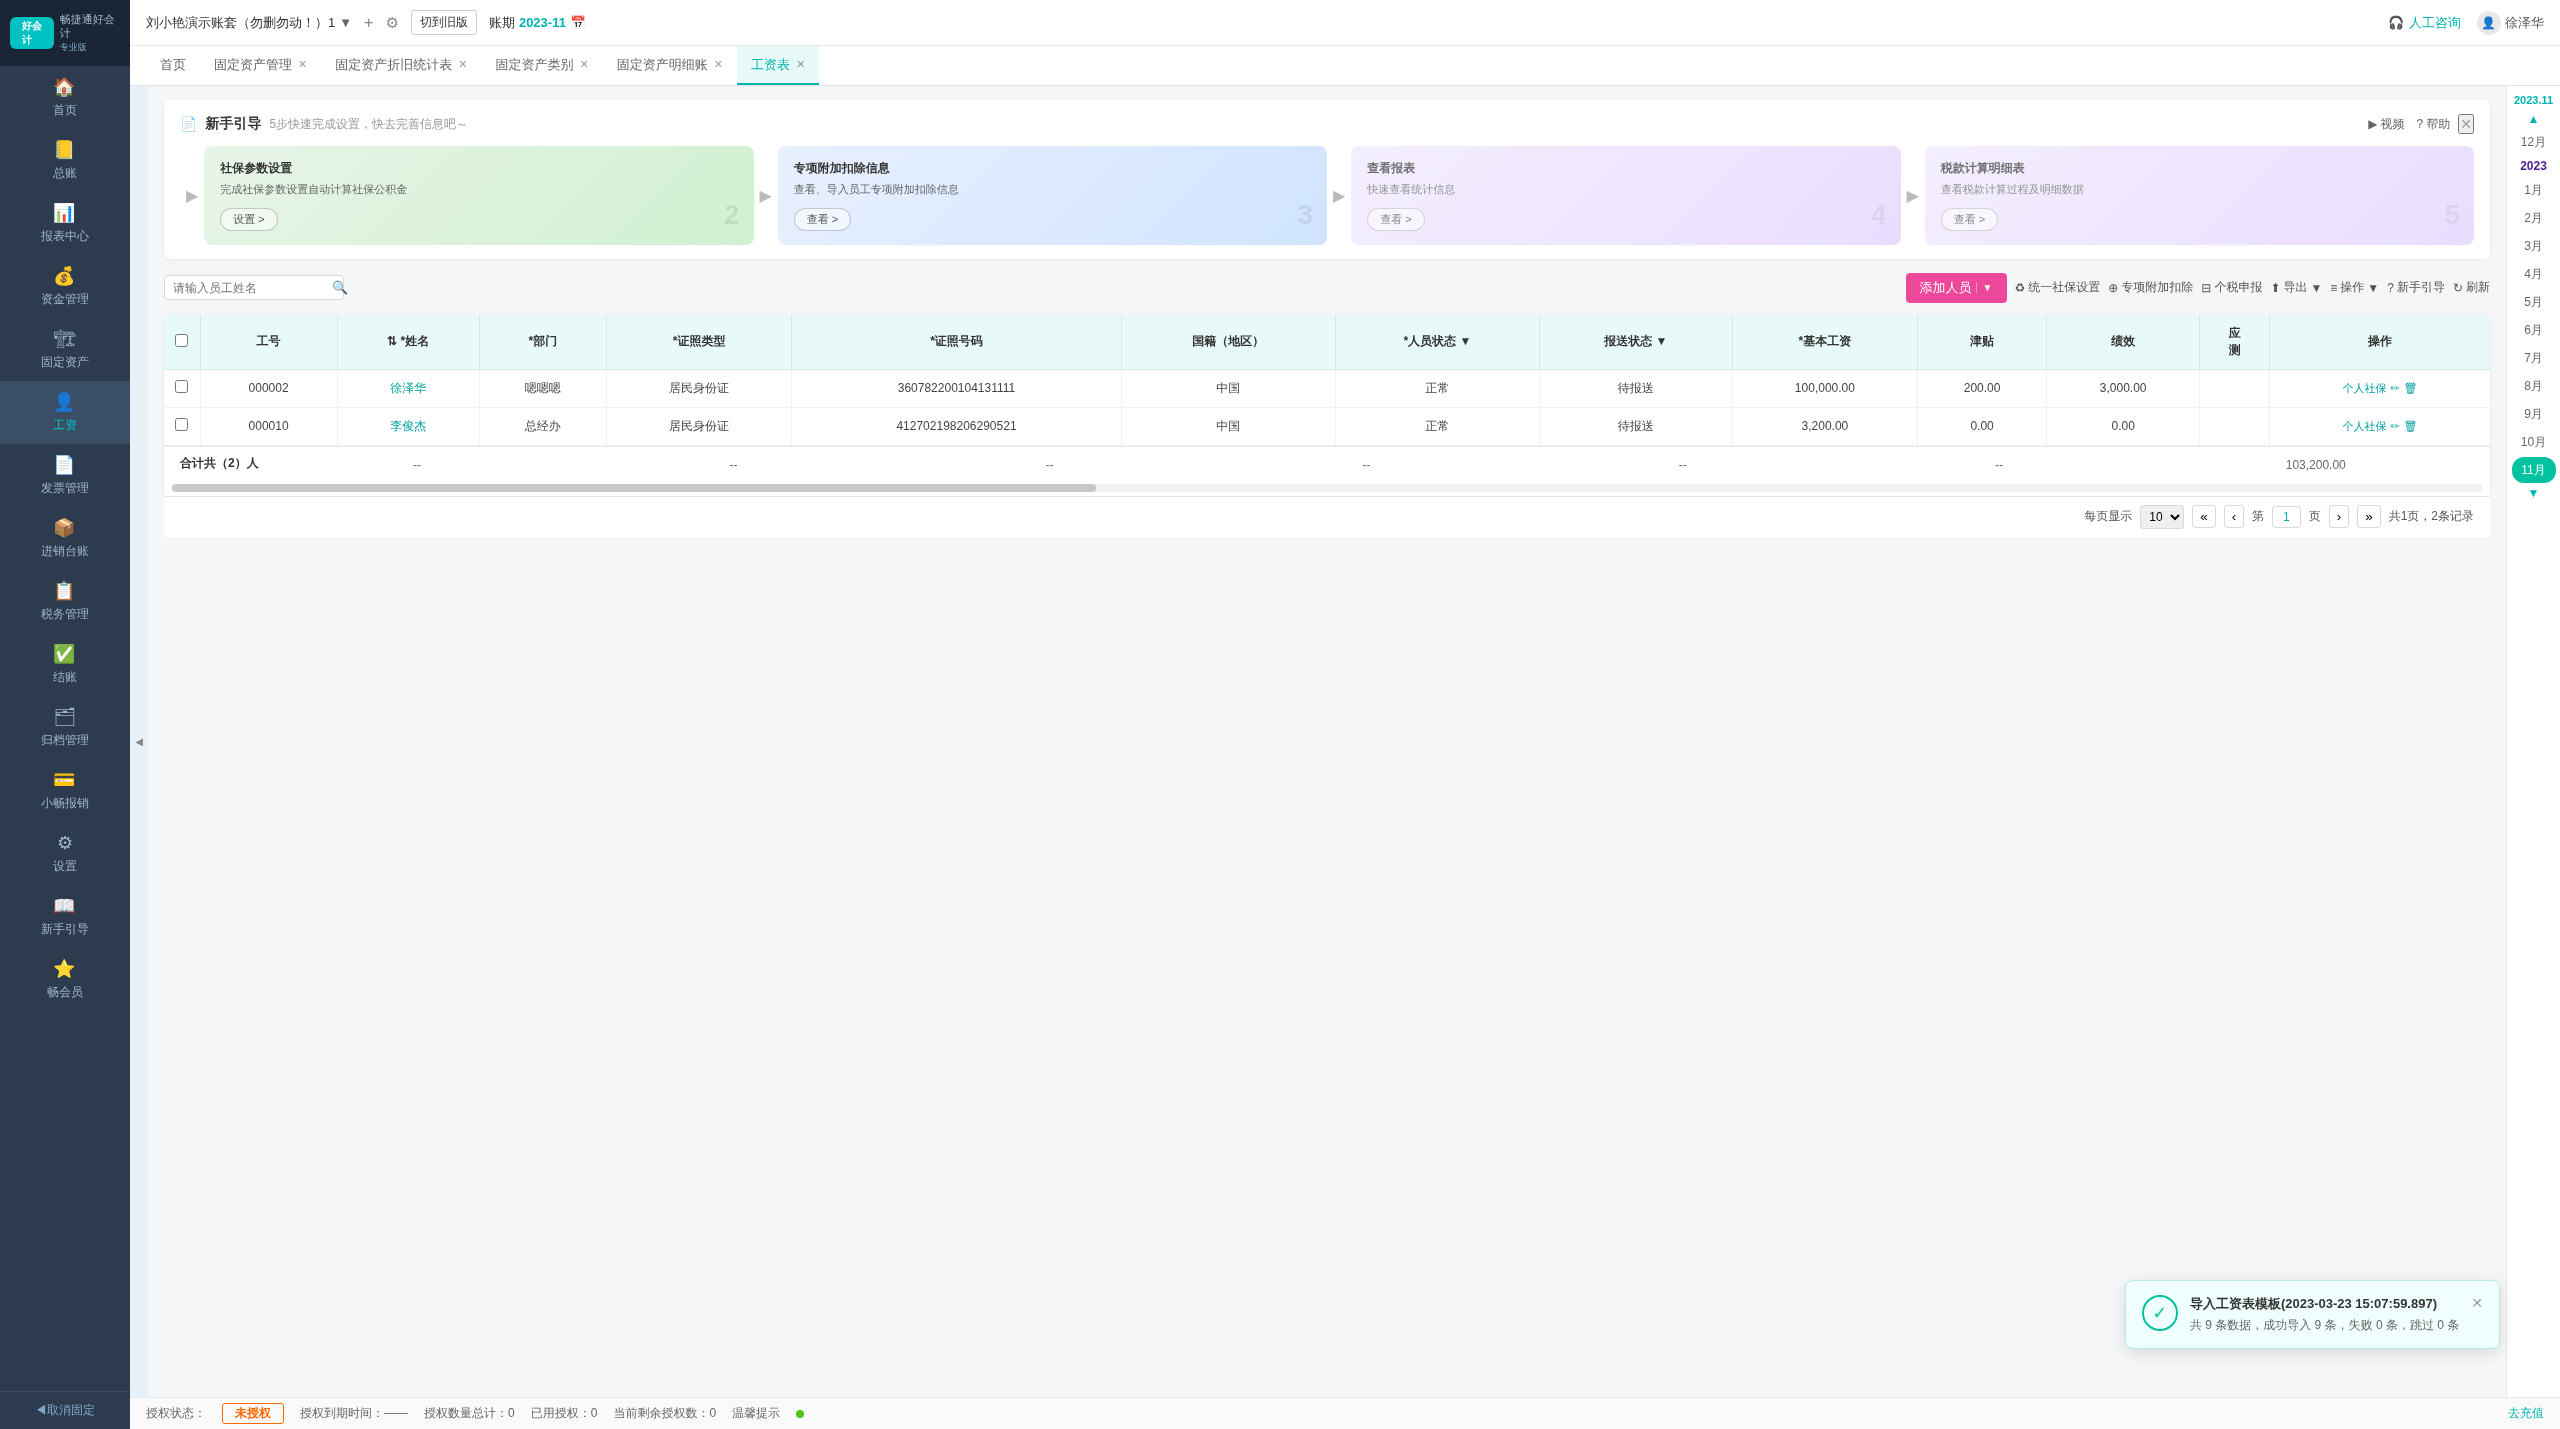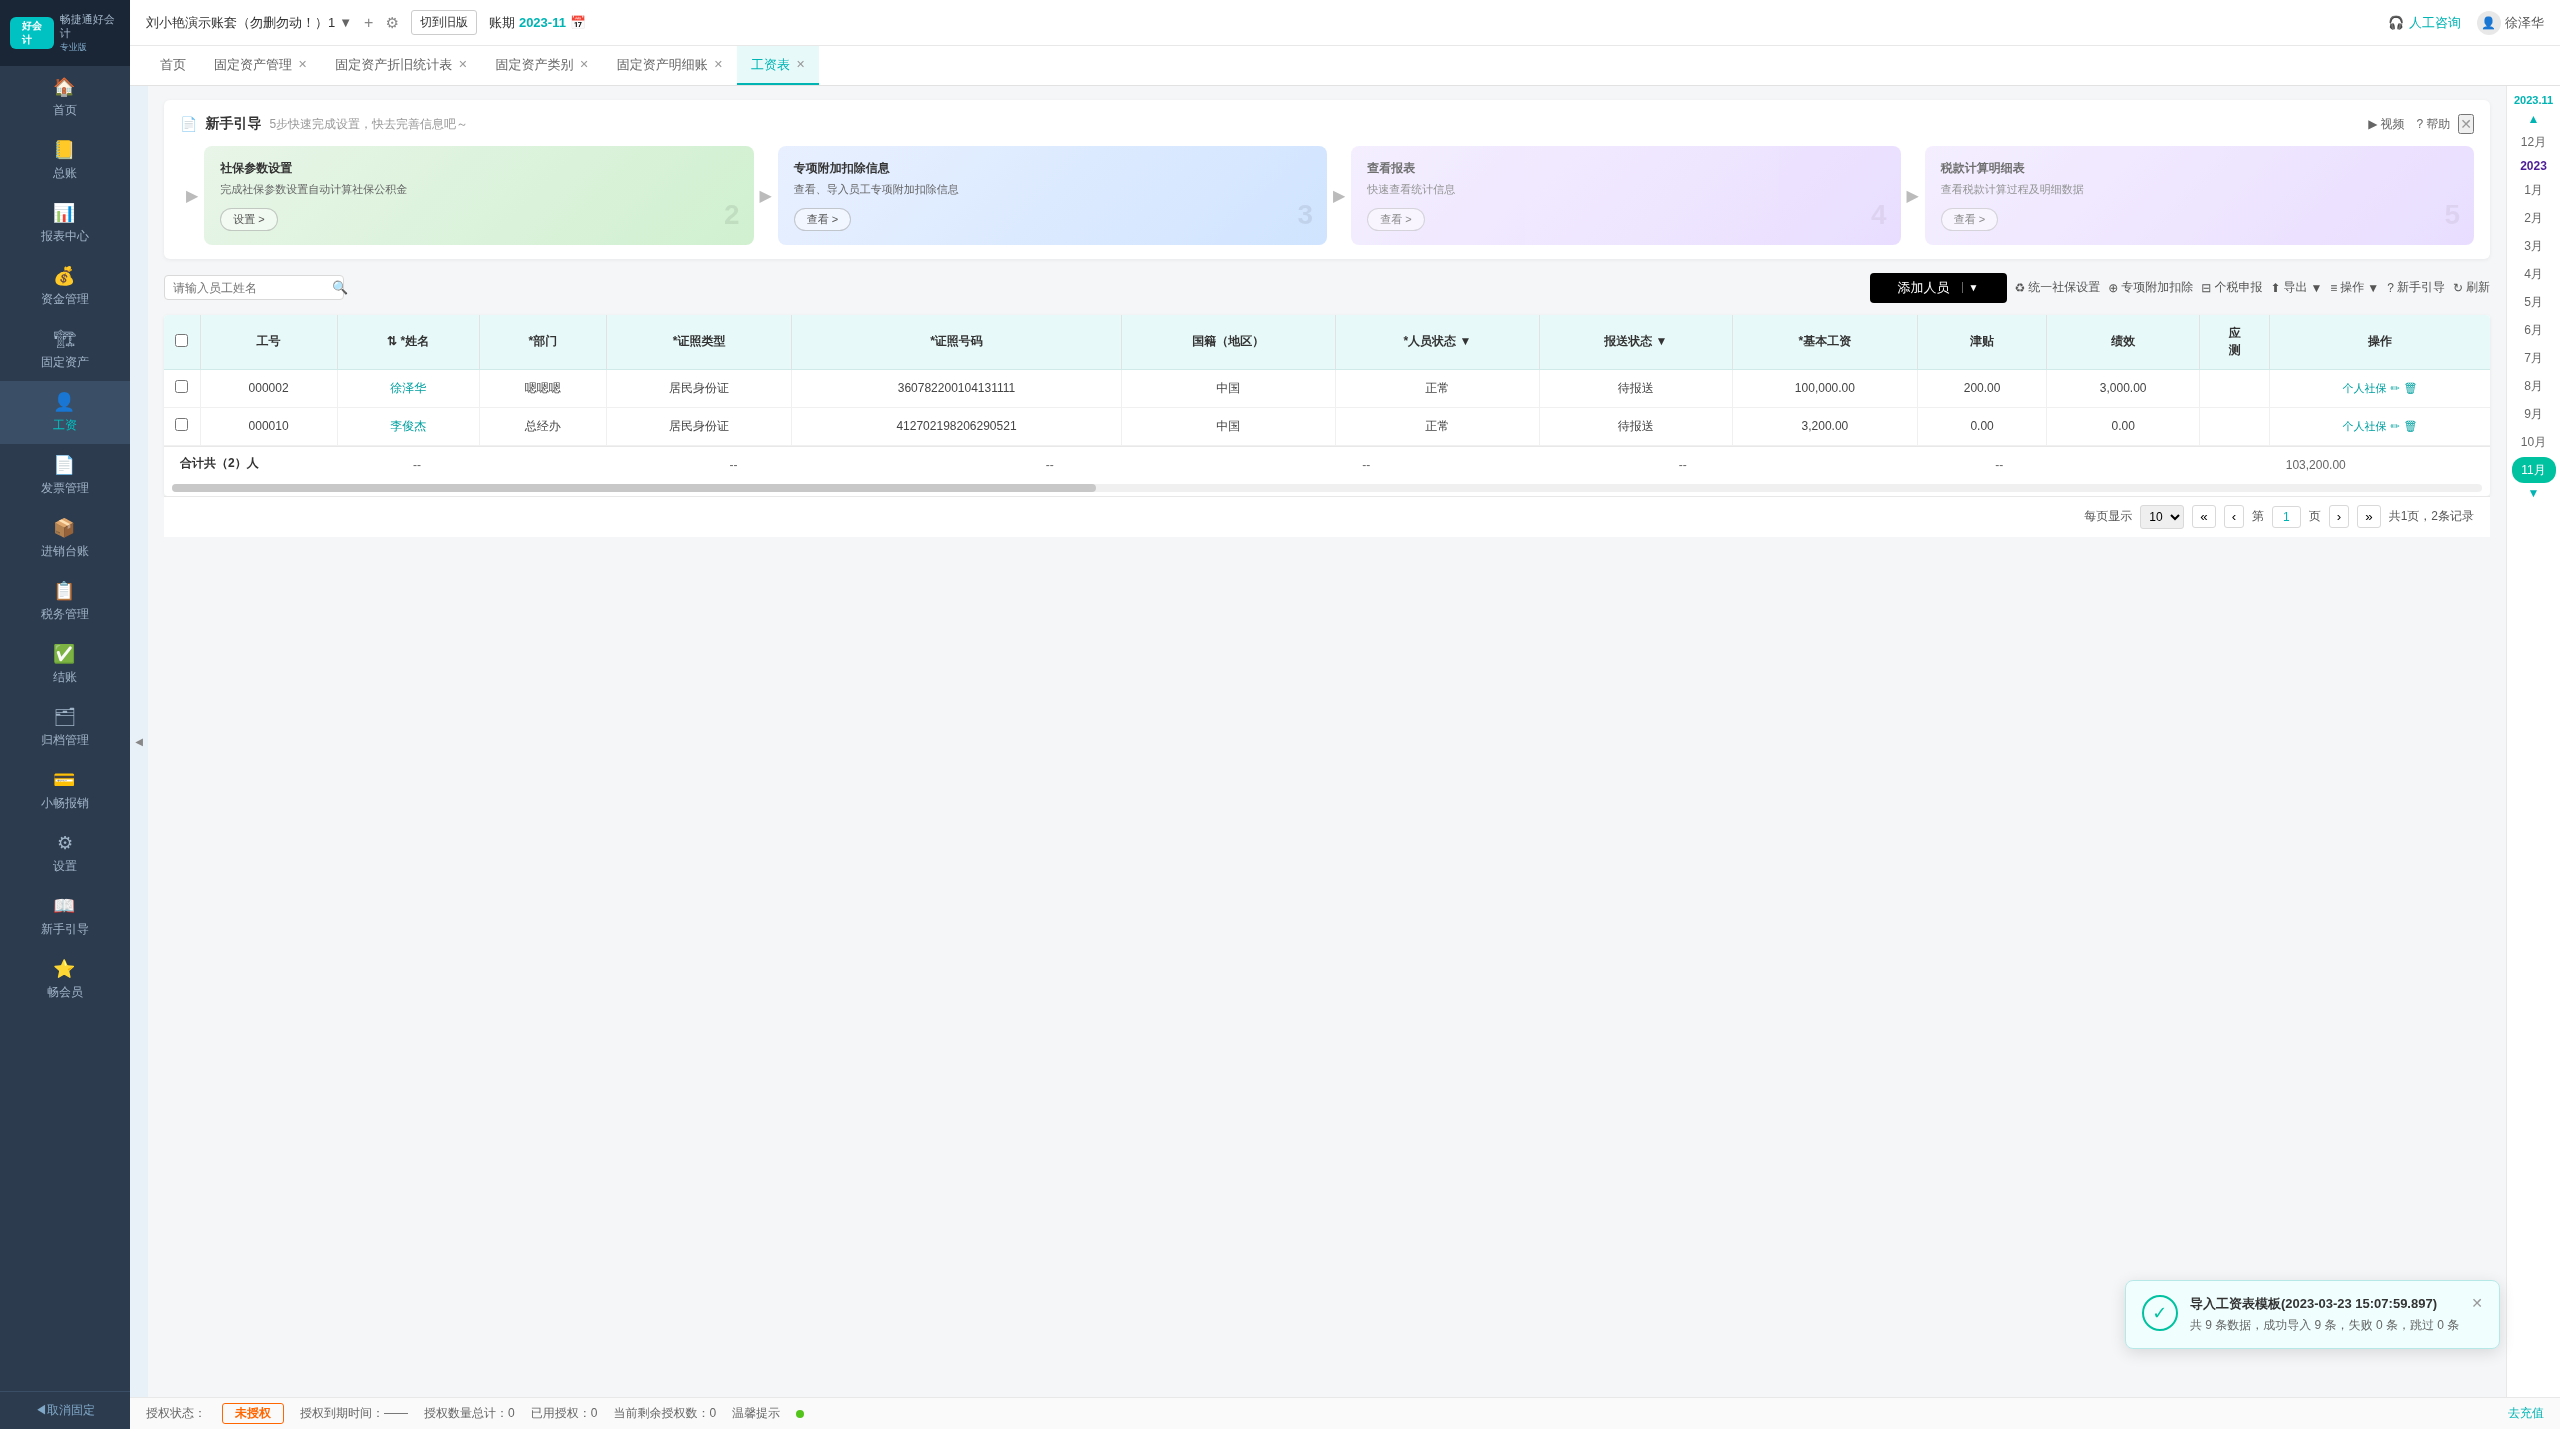--- a/index.html
+++ b/index.html
@@ -145,22 +145,22 @@
     }
     .search-input-wrap {
       display: flex; align-items: center;
       border: 1px solid #d9d9d9; border-radius: 4px;
       background: #fff; padding: 4px 8px; gap: 4px;
       width: 180px;
     }
     .search-input-wrap input { border: none; outline: none; font-size: 12px; flex: 1; color: #333; }
     .toolbar-right { margin-left: auto; display: flex; align-items: center; gap: 8px; }
     .btn-add-person {
-      background: #000000; color: #fff; border: none; border-radius: 4px;
-      padding: 6px 28px; cursor: pointer; font-size: 13px; display: flex; align-items: center; gap: 12px;
+      background: #ec4899; color: #fff; border: none; border-radius: 4px;
+      padding: 6px 14px; cursor: pointer; font-size: 13px; display: flex; align-items: center; gap: 4px;
     }
     .btn-add-person .dropdown-arrow { font-size: 10px; border-left: 1px solid rgba(255,255,255,0.4); padding-left: 6px; }
     .toolbar-action {
       display: flex; align-items: center; gap: 3px;
       color: #555; font-size: 12px; cursor: pointer; white-space: nowrap;
     }
 
     
     .table-wrap { background: #fff; border-radius: 4px; overflow: auto; box-shadow: 0 1px 4px rgba(0,0,0,0.06); }
     table { width: 100%; border-collapse: collapse; font-size: 12px; }

